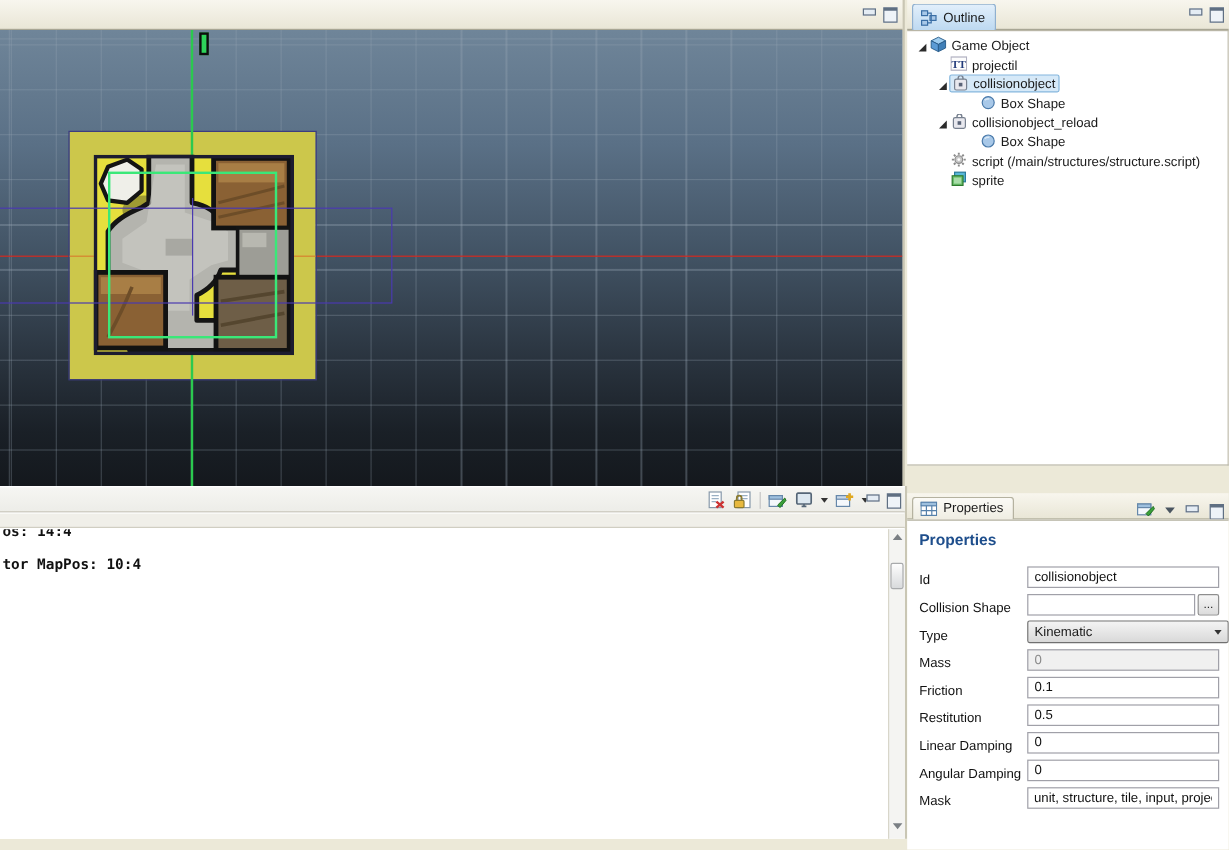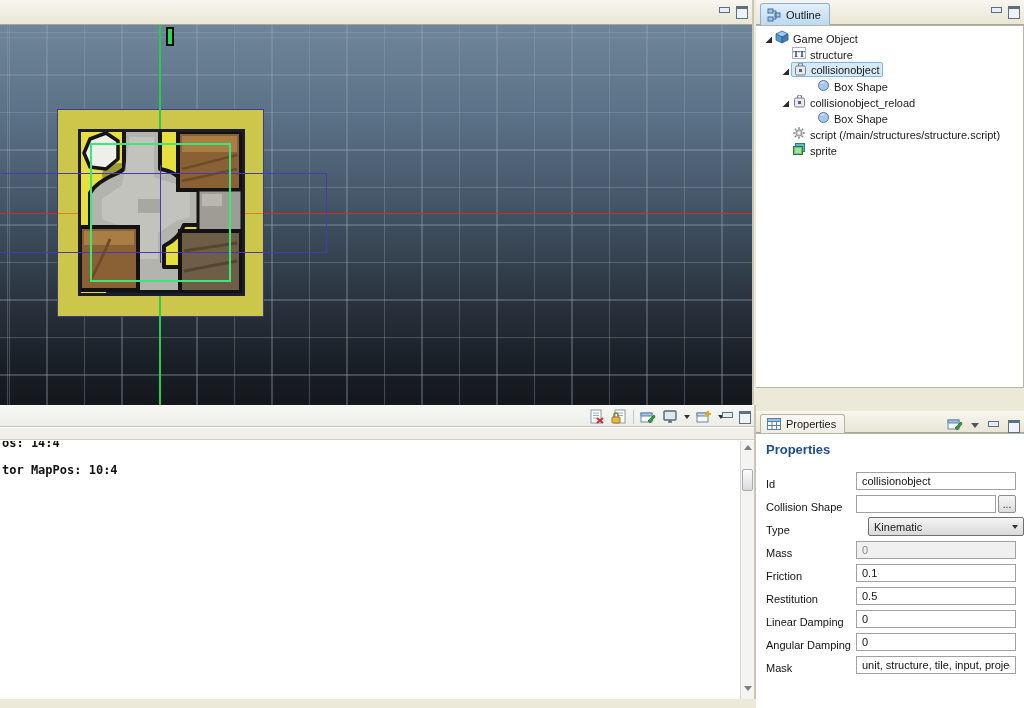--- a/index.html
+++ b/index.html
@@ -68,21 +68,21 @@
   #props { position:absolute; left:756px; top:411px; width:268px; height:317px; background:#ece9d8; }
   #props-header { height:22px; }
   #props-body { position:absolute; left:0; top:22px; right:0; bottom:0; background:#fff; border-top:1px solid #b9b6a6; padding:8px 0 0 10px; }
   #props-title { font-size:13px; font-weight:700; color:#1e4e8c; margin-bottom:10px; }
   .prow { display:flex; align-items:flex-end; height:23px; }
   .plabel { width:90px; flex:none; color:#111; }
   .pinput { width:160px; height:18px; border:1px solid #a0a0a8; font-family:"Liberation Sans",sans-serif; font-size:11px; padding:0 5px; color:#111; background:#fff; }
   .pinput:disabled { background:#f0f0f0; color:#8a8a8a; }
   .pinput.short { width:140px; }
   .browse-btn { width:18px; height:18px; margin-left:2px; border:1px solid #8e8e8e; background:linear-gradient(#f6f6f6,#dcdcdc); border-radius:2px; font-size:10px; line-height:15px; text-align:center; color:#222; }
-  .combo { width:192px; height:19px; border:1px solid #707070; background:linear-gradient(#f4f4f4,#d9d9d9); border-radius:2px; display:flex; align-items:center; padding:0 5px; position:relative;margin-left:12px; }
+  .combo { width:192px; height:19px; border:1px solid #707070; background:linear-gradient(#f4f4f4,#d9d9d9); border-radius:2px; display:flex; align-items:center; padding:0 5px; position:relative; }
   .combo .dd { position:absolute; right:5px; }
   .checkbox { width:13px; height:13px; border:1px solid #9a9a9a; background:#f2f2f2; box-shadow:inset 1px 1px 2px rgba(0,0,0,0.12); }
   #props-hdr-icons { position:absolute; right:5px; top:5px; display:flex; gap:8px; align-items:center; }
 </style>
 </head>
 <body>
 
 <div id="viewport">
   <div id="vp-header" class="panel-header">
     <div class="wmbtns">
@@ -214,21 +214,21 @@
     </div>
 
     <div class="trow">
       <span class="tarrow ml-d1"></span>
       <span class="ticon">
           <svg width="14" height="14" viewBox="0 0 14 14">
             <rect x="0.5" y="1.5" width="13" height="11" fill="#fdfdfd" stroke="#b0b0c0"></rect>
             <text x="7" y="10.5" font-size="9" font-family="Liberation Serif,serif" font-weight="bold" fill="#223a7a" text-anchor="middle">TT</text>
           </svg>
         </span>
-      <span class="tlabel">structure</span>
+      <span class="tlabel">projectil</span>
     </div>
 
     <div class="trow">
       <span class="tarrow ml-d1">
           <svg width="9" height="9" viewBox="0 0 9 9">
             <polygon points="1.5,8 8,8 8,1.5" fill="#2b2b2b"></polygon>
           </svg>
         </span>
       <span class="selbox">
         <span class="ticon">

